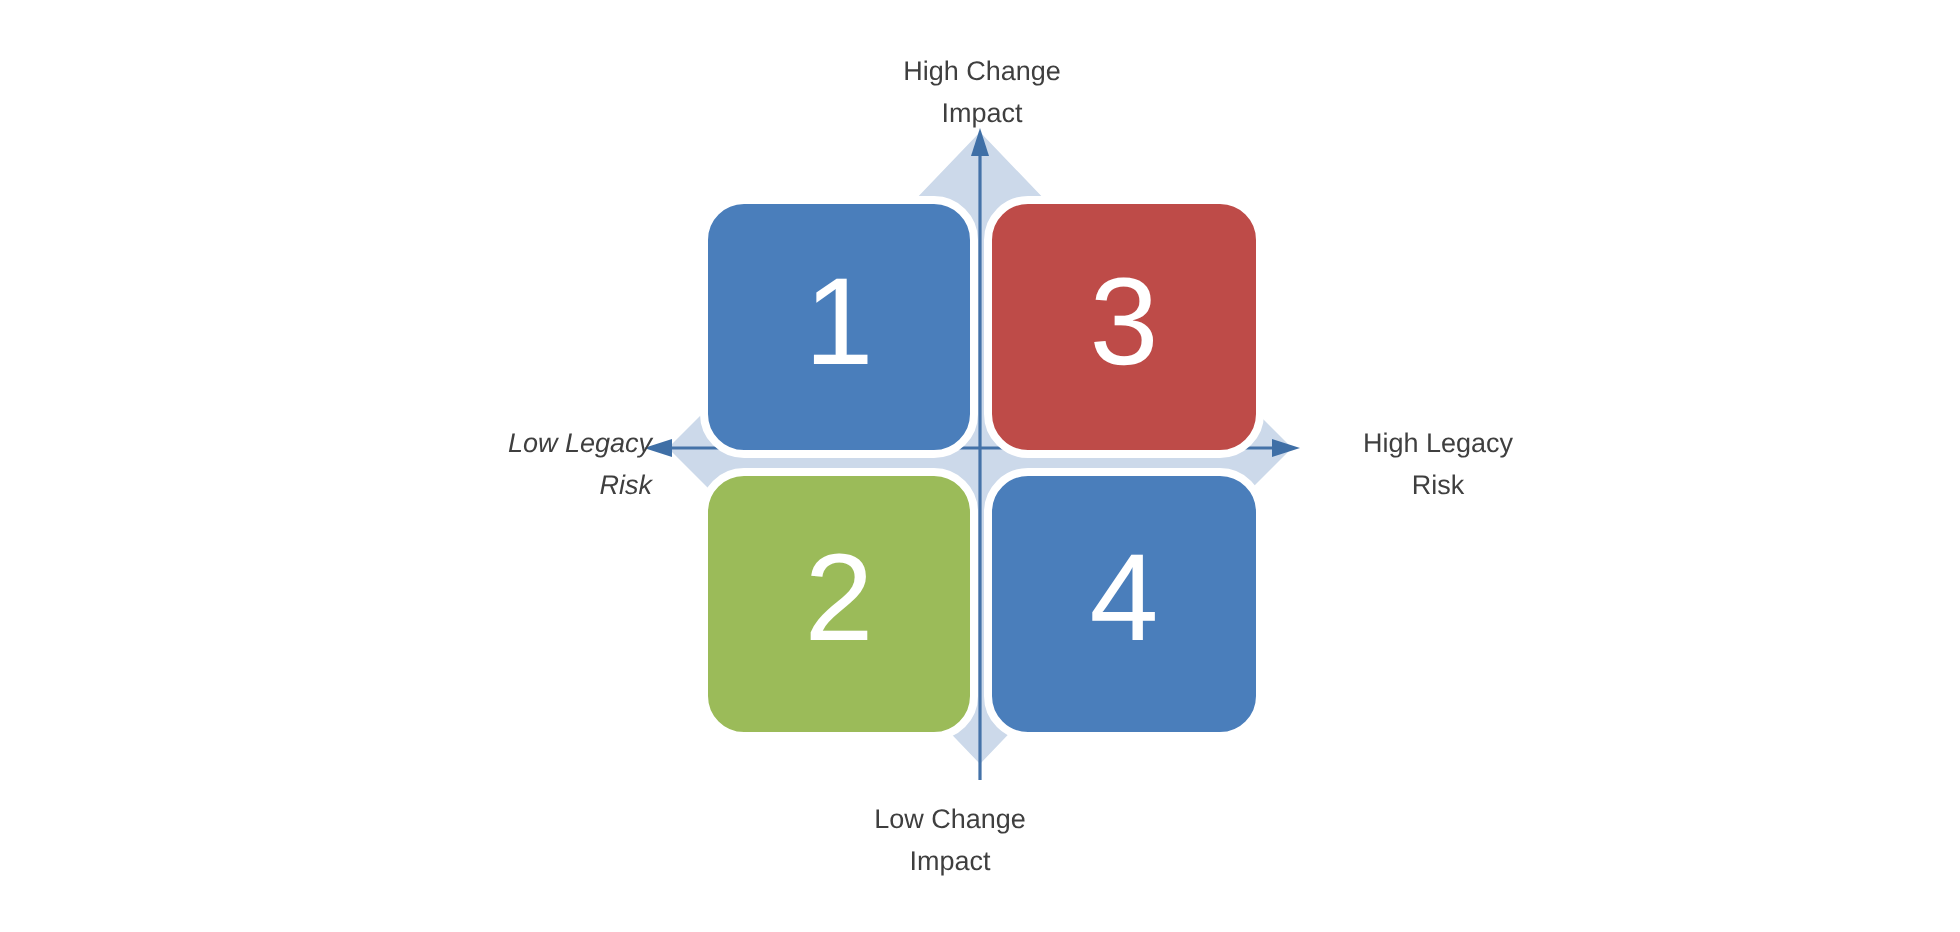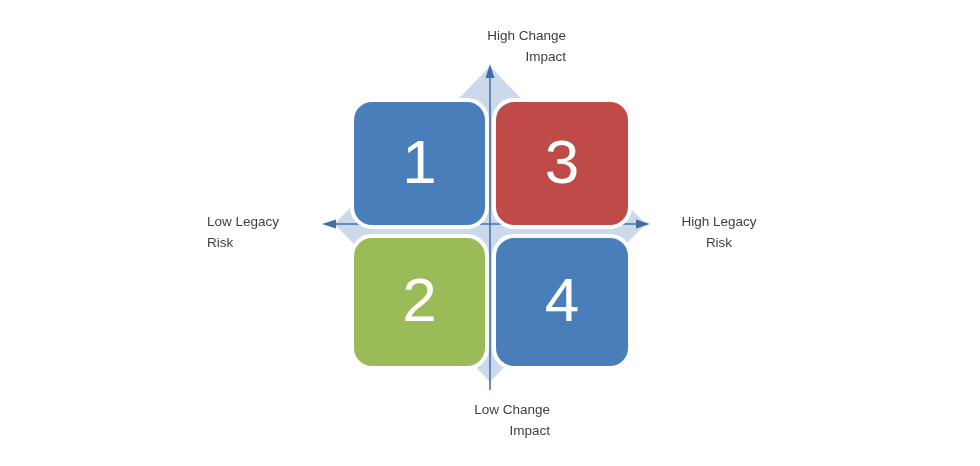--- a/index.html
+++ b/index.html
@@ -58,27 +58,27 @@
   #quad-3 { left: 492px; top: 98px;  width: 140px; height: 131px; }
   #quad-2 { left: 350px; top: 234px; width: 139px; height: 136px; }
   #quad-4 { left: 492px; top: 234px; width: 140px; height: 136px; }
 
   
   .axis-label {
     position: absolute;
     color: #3f3f3f;
     font-size: 13.5px;
     line-height: 1.55;
-    text-align: right;
+    text-align: center;
     white-space: nowrap;
     font-family: "Liberation Sans", sans-serif;
   }
   #label-top    { left: 416px; top: 26px;  width: 150px; }
   #label-bottom { left: 400px; top: 400px; width: 150px; }
-  #label-left   { left: 207px; top: 212px; width: 130px; text-align: left; }
+  #label-left   { left: 196px; top: 212px; width: 130px; text-align: right; font-style: italic; }
   #label-right  { left: 654px; top: 212px; width: 130px; text-align: center; }
   .axis-label .line2 { display: block; }
 </style>
 </head>
 <body style="background-color: rgb(255, 255, 255);">
 
 <div id="canvas">
 
   <svg id="figure-svg" viewBox="0 0 980 466">
 

